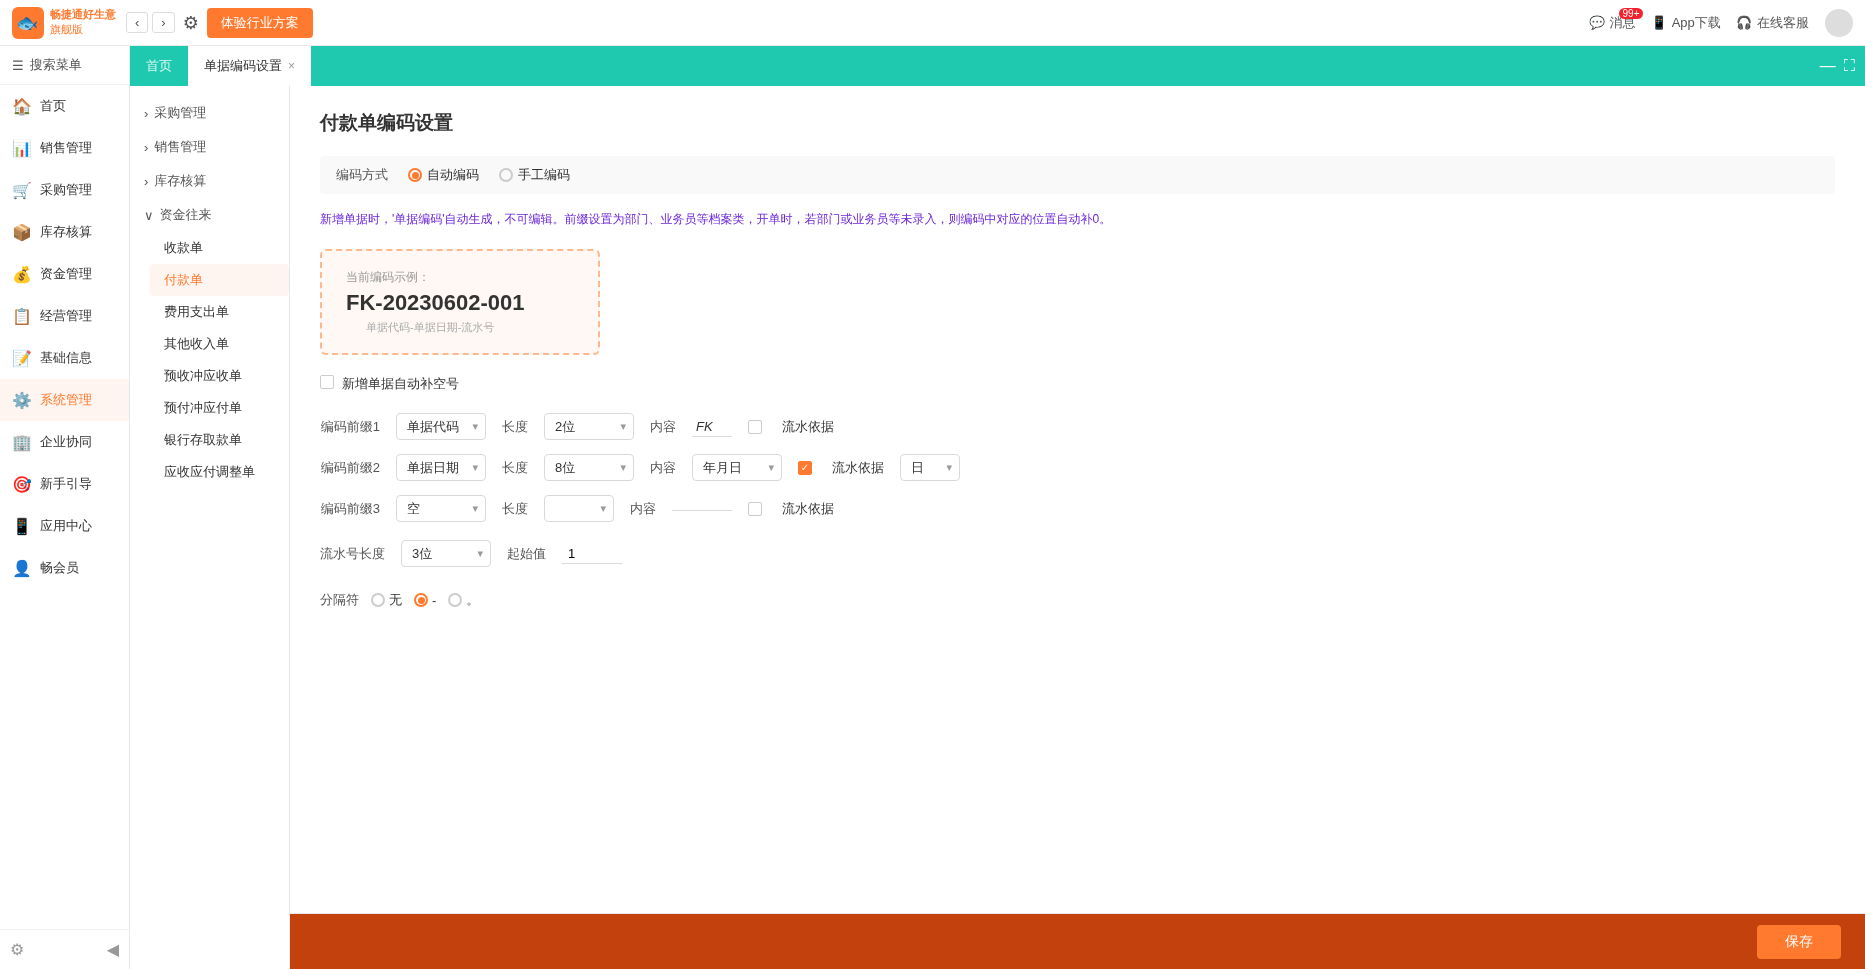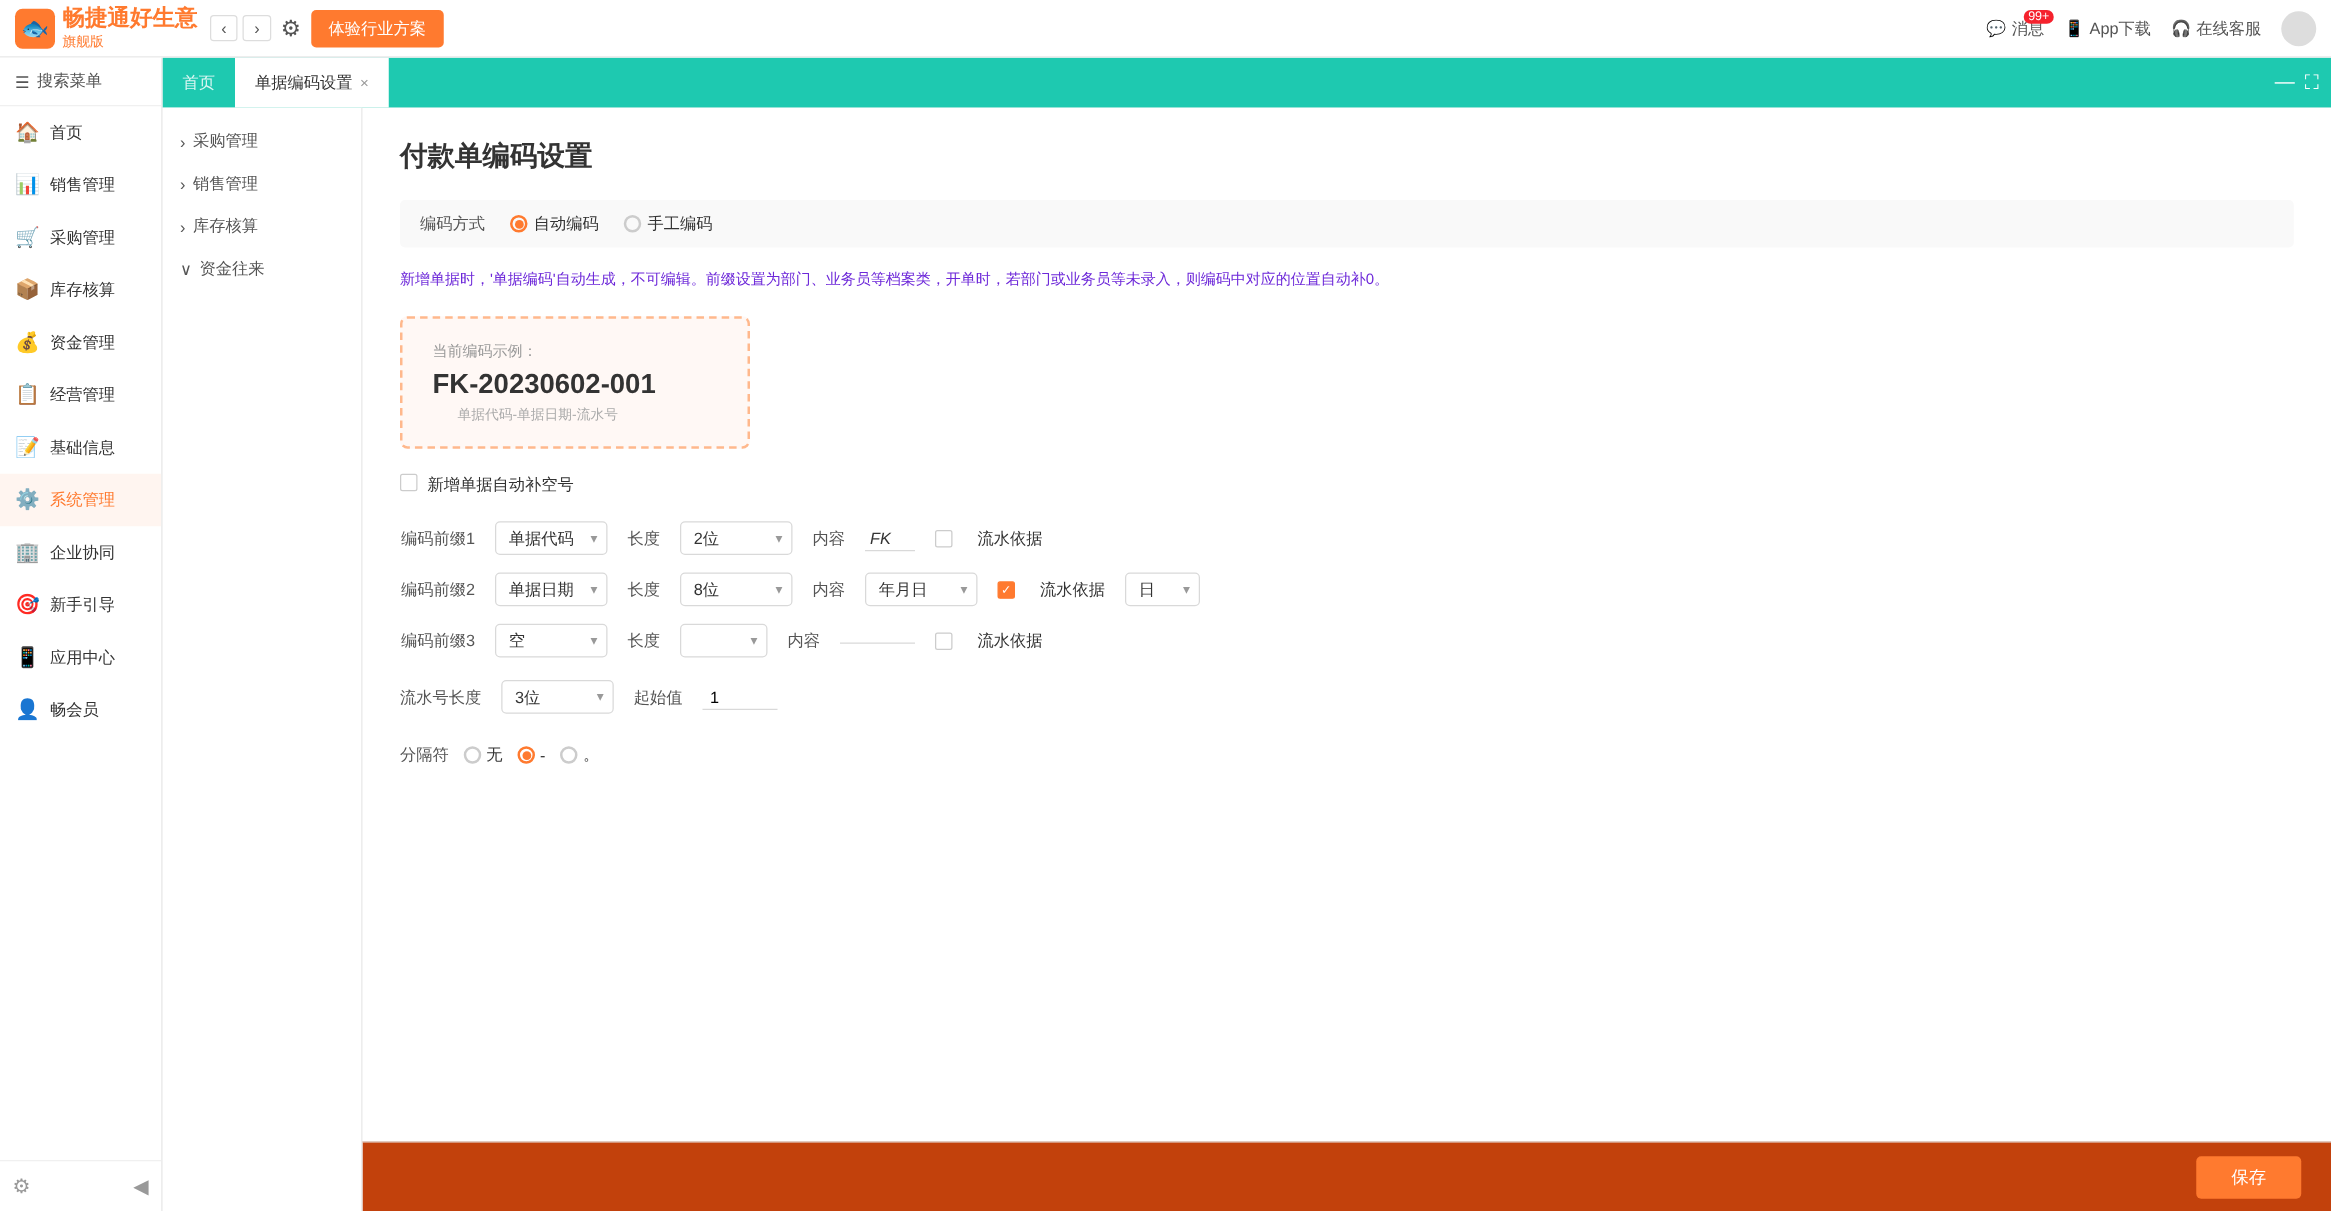--- a/index.html
+++ b/index.html
@@ -12,21 +12,21 @@
       display: flex;
       align-items: center;
       padding: 0 12px;
       border-bottom: 1px solid #e8e8e8;
       flex-shrink: 0;
       justify-content: space-between;
     }
     .top-bar-left { display: flex; align-items: center; gap: 10px; }
     .logo-area { display: flex; align-items: center; gap: 6px; }
     .logo-icon { width: 32px; height: 32px; background: #ff7a2f; border-radius: 6px; display: flex; align-items: center; justify-content: center; color: white; font-size: 18px; }
-    .logo-text { font-size: 18px; color: #ff7a2f; font-weight: bold; line-height: 1.2; }
+    .logo-text { font-size: 11px; color: #ff7a2f; font-weight: bold; line-height: 1.2; }
     .logo-sub { font-size: 11px; color: #ff7a2f; }
     .top-bar-actions { display: flex; align-items: center; gap: 8px; }
     .nav-arrows { display: flex; gap: 4px; align-items: center; }
     .nav-btn { background: none; border: 1px solid #ddd; border-radius: 3px; padding: 2px 8px; cursor: pointer; font-size: 13px; color: #555; }
     .settings-icon { cursor: pointer; color: #555; font-size: 18px; }
     .btn-trial { background: #ff7a2f; color: white; border: none; border-radius: 4px; padding: 6px 14px; font-size: 13px; cursor: pointer; }
     .top-bar-right { display: flex; align-items: center; gap: 16px; font-size: 13px; color: #555; }
     .badge-btn { position: relative; display: flex; align-items: center; gap: 4px; cursor: pointer; }
     .badge { position: absolute; top: -6px; right: -8px; background: #f5222d; color: white; border-radius: 8px; font-size: 10px; padding: 0 4px; min-width: 16px; text-align: center; }
     .user-avatar { width: 28px; height: 28px; background: #ddd; border-radius: 50%; }
@@ -108,21 +108,21 @@
     .second-menu-child.active { background: #fff5f0; color: #ff7a2f; font-weight: 500; }
 
     
     .main-content {
       flex: 1;
       overflow-y: auto;
       background: #fff;
       padding: 24px 30px;
     }
 
-    .page-title { font-size: 22px; font-weight: 600; color: #333; margin-bottom: 20px; }
+    .page-title { font-size: 19px; font-weight: 600; color: #333; margin-bottom: 20px; }
 
     
     .encoding-method { display: flex; align-items: center; gap: 20px; background: #f9f9f9; padding: 10px 16px; border-radius: 4px; margin-bottom: 16px; }
     .encoding-label { font-size: 13px; color: #555; }
     .radio-option { display: flex; align-items: center; gap: 5px; font-size: 13px; color: #333; cursor: pointer; }
     .radio-circle { width: 14px; height: 14px; border-radius: 50%; border: 2px solid #ff7a2f; display: flex; align-items: center; justify-content: center; }
     .radio-circle.checked::after { content: ''; width: 7px; height: 7px; background: #ff7a2f; border-radius: 50%; display: block; }
     .radio-circle.unchecked { border: 2px solid #ccc; }
 
     
@@ -378,20 +378,30 @@
         <div class="second-menu-group">
           <div class="second-menu-parent">
             <span>›</span>
             <span>库存核算</span>
           </div>
         </div>
         <div class="second-menu-group">
           <div class="second-menu-parent">
             <span>∨</span>
             <span>资金往来</span>
+          </div>
+          <div class="second-menu-children">
+            <div class="second-menu-child">收款单</div>
+            <div class="second-menu-child active">付款单</div>
+            <div class="second-menu-child">费用支出单</div>
+            <div class="second-menu-child">其他收入单</div>
+            <div class="second-menu-child">预收冲应收单</div>
+            <div class="second-menu-child">预付冲应付单</div>
+            <div class="second-menu-child">银行存取款单</div>
+            <div class="second-menu-child">应收应付调整单</div>
           </div>
         </div>
       </div>
 
       <div style="flex:1; display:flex; flex-direction:column; overflow:hidden;">
         <div class="main-content">
 
           <div class="page-title">付款单编码设置</div>
 
           

